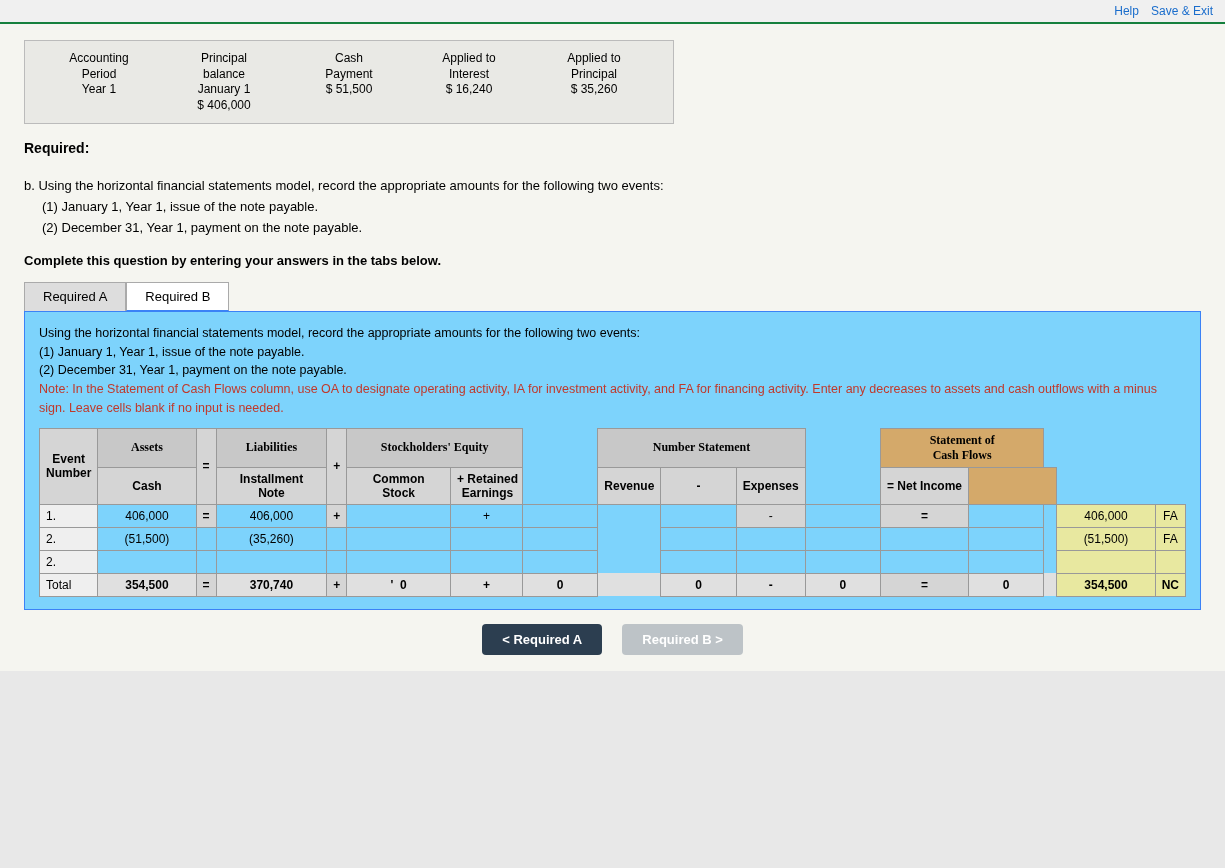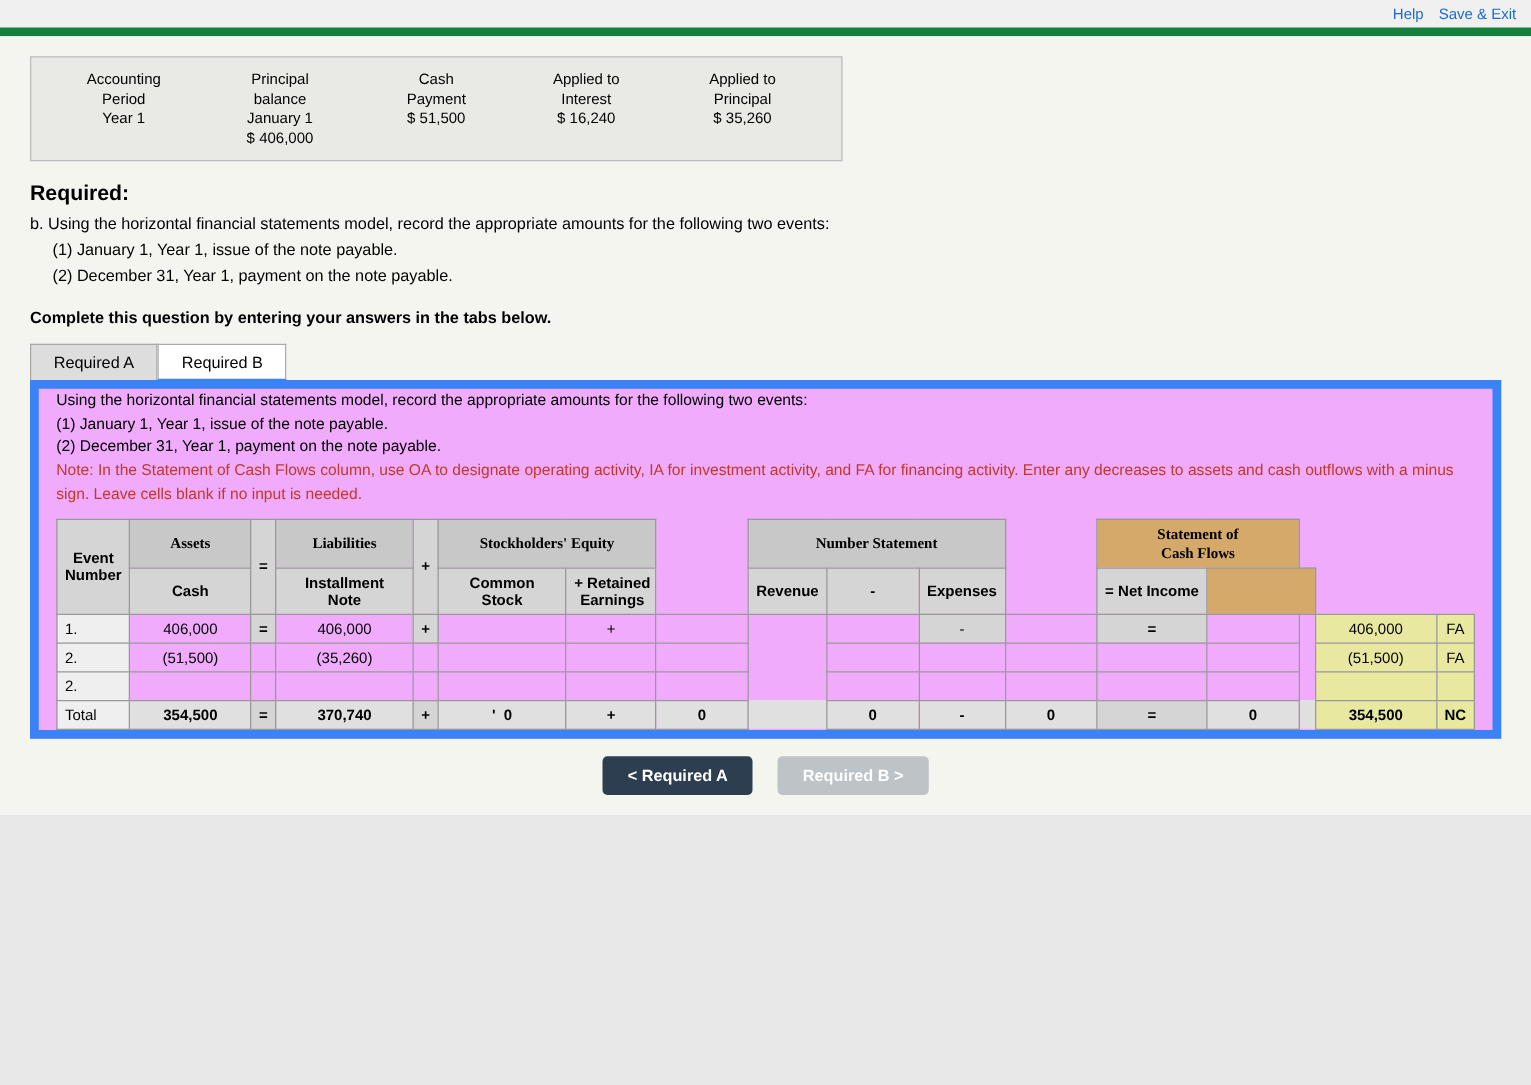--- a/index.html
+++ b/index.html
@@ -12,21 +12,21 @@
       width: 1225px;
       overflow-x: hidden;
     }
     .top-bar {
       display: flex;
       justify-content: flex-end;
       padding: 4px 12px;
       gap: 12px;
       font-size: 12px;
       background: #f0f0f0;
-      border-bottom: 7px solid #15803d;
+      border-bottom: 2px solid #15803d;
     }
     .top-bar a {
       color: #1a6dcc;
       text-decoration: none;
       cursor: pointer;
     }
     .main-content {
       padding: 16px 24px;
       background: #f5f5f0;
     }
@@ -46,22 +46,22 @@
       grid-template-columns: 120px 130px 120px 120px 130px;
       font-size: 12px;
       line-height: 1.3;
     }
     .schedule-header .col-header {
       text-align: center;
       vertical-align: top;
     }
     .required-label {
       font-weight: bold;
-      margin-bottom: 4px;
-      font-size: 17px;
+      margin-bottom: 20px;
+      font-size: 14px;
     }
     .questions {
       margin-bottom: 14px;
       font-size: 13px;
       line-height: 1.6;
     }
     .complete-question {
       font-weight: bold;
       font-size: 13px;
       margin-bottom: 14px;
@@ -78,23 +78,23 @@
       cursor: pointer;
       font-size: 13px;
       border-bottom: none;
     }
     .tab.active {
       background: #fff;
       border-bottom: 1px solid #3b82f6;
       font-weight: normal;
     }
     .tab-content {
-      border: 7px solid #3b82f6;
-      background: #f0abfc;
-      padding: 0 14px;
+      border: 1px solid #3b82f6;
+      background: #7dd3fc;
+      padding: 12px 14px;
     }
     .instructions {
       font-size: 12.5px;
       line-height: 1.5;
       margin-bottom: 10px;
     }
     .instructions .note-text {
       color: #c0392b;
     }
     .financial-table {

